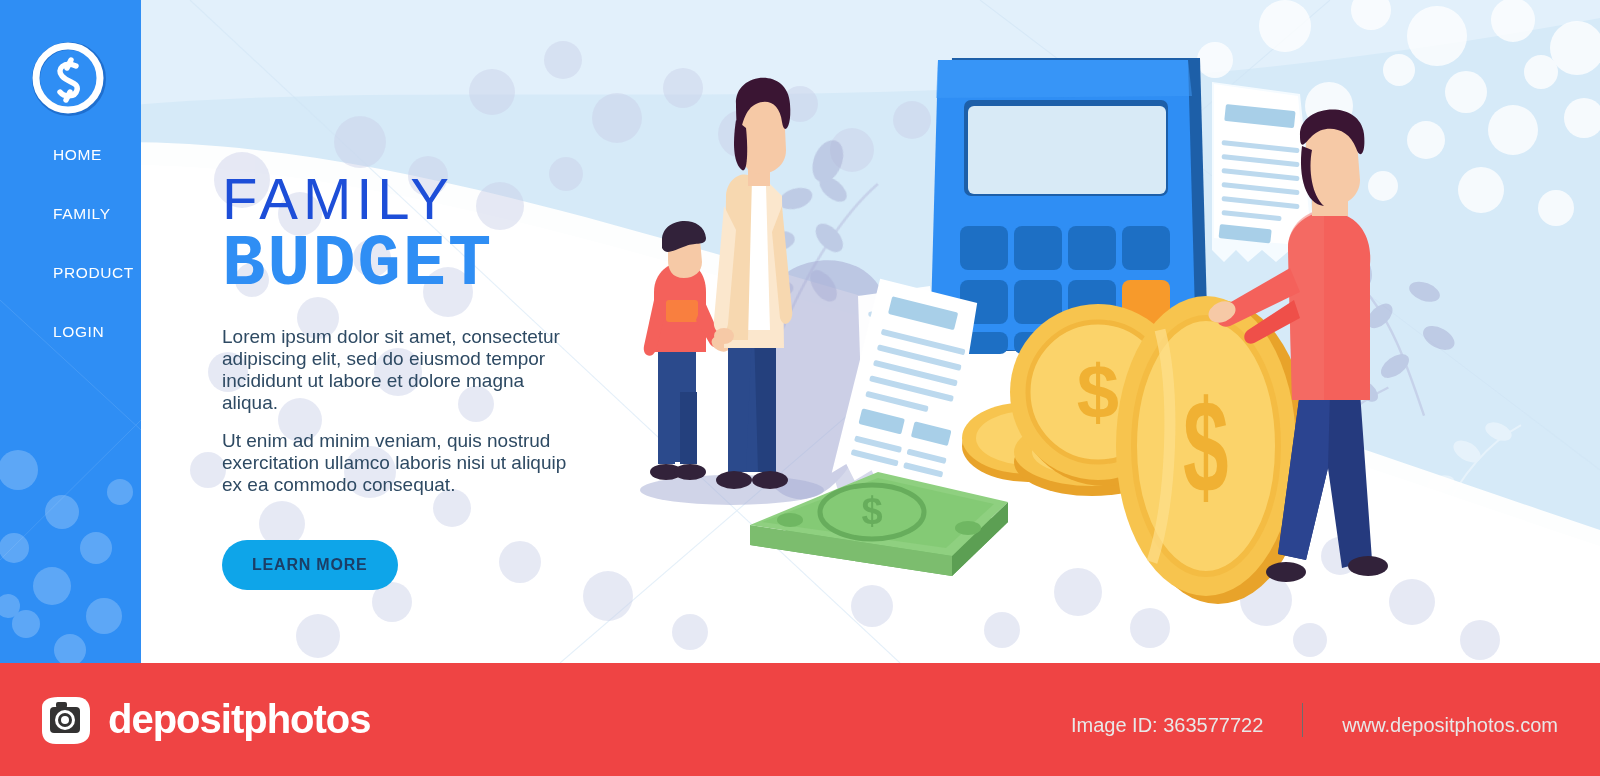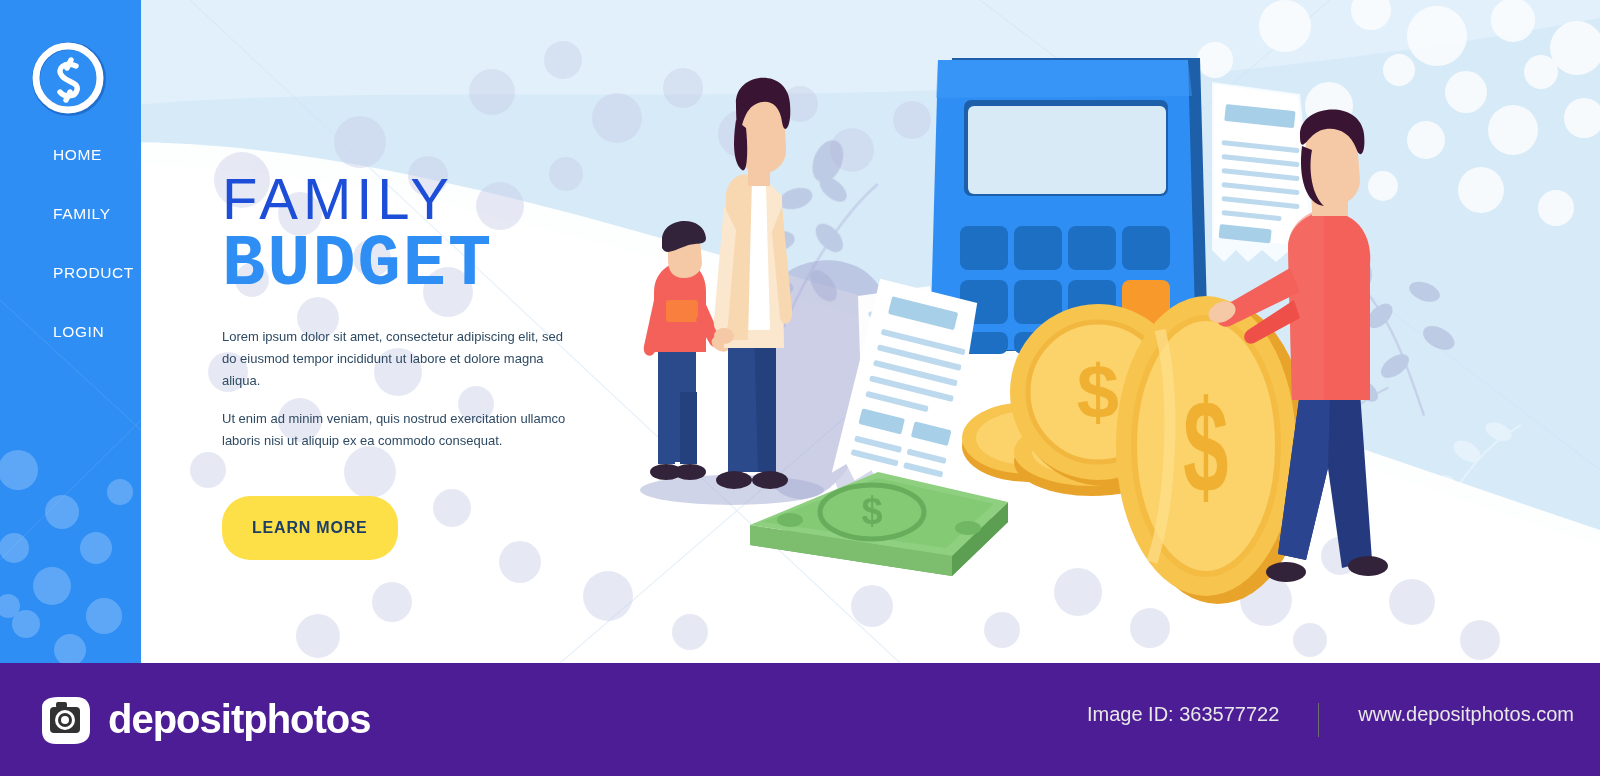--- a/index.html
+++ b/index.html
@@ -25,39 +25,39 @@
               font-family:"Liberation Sans", sans-serif; cursor:pointer;
               text-decoration:none; white-space:nowrap; }
 
   
   #copy { position:absolute; left:222px; top:168px; width:400px; z-index:5; }
   #kicker { font-size:58px; line-height:62px; font-weight:400; color:#1d4ed8;
             letter-spacing:5px; font-family:"Liberation Sans", sans-serif; }
   #headline { font-size:72px; line-height:78px; font-weight:700; color:#2f8ef4;
               letter-spacing:2px; margin-top:-4px;
               font-family:Liberation Mono, monospace; }
-  .para { margin-top:22px; font-size:13px; line-height:22px; color:#2e4a63;
+  .para { margin-top:22px; font-size:19px; line-height:22px; color:#2e4a63;
           width:356px; font-family:"Liberation Sans", sans-serif; }
   .para.second { margin-top:16px; }
-  #cta { margin-top:44px; display:inline-block; background:#fde047;
+  #cta { margin-top:44px; display:inline-block; background:#0ea5e9;
          color:#1c3e66; font-size:16px; font-weight:700; letter-spacing:0.8px;
-         padding:23px 30px; border:none; border-radius:28px; cursor:pointer;
+         padding:16px 30px; border:none; border-radius:28px; cursor:pointer;
          font-family:"Liberation Sans", sans-serif; }
 
   
   #illo { position:absolute; left:600px; top:0; width:1000px; height:663px; z-index:4; }
 
   
   #footer { position:absolute; left:0; top:663px; width:1600px; height:113px;
-            background:#4c1d95; display:flex; align-items:center; }
+            background:#ef4444; display:flex; align-items:center; }
   #footer-brand { display:flex; align-items:center; gap:14px; margin-left:36px; }
   #footer-wordmark { color:#fff; font-size:40px; font-weight:700; letter-spacing:-1px;
                      font-family:"Liberation Sans", sans-serif; }
-  #footer-right { margin-left:auto; margin-right:26px; display:flex;
-                  align-items:flex-start; gap:39px; }
+  #footer-right { margin-left:auto; margin-right:42px; display:flex;
+                  align-items:flex-end; gap:39px; }
   .footer-meta { color:#e8e8e8; font-size:20px; font-family:"Liberation Sans", sans-serif; }
   #footer-divider { width:1px; height:34px; background:#6d6c6c; }
 </style>
 </head>
 <body>
 
 <div id="stage">
 
   <section id="hero">
 

